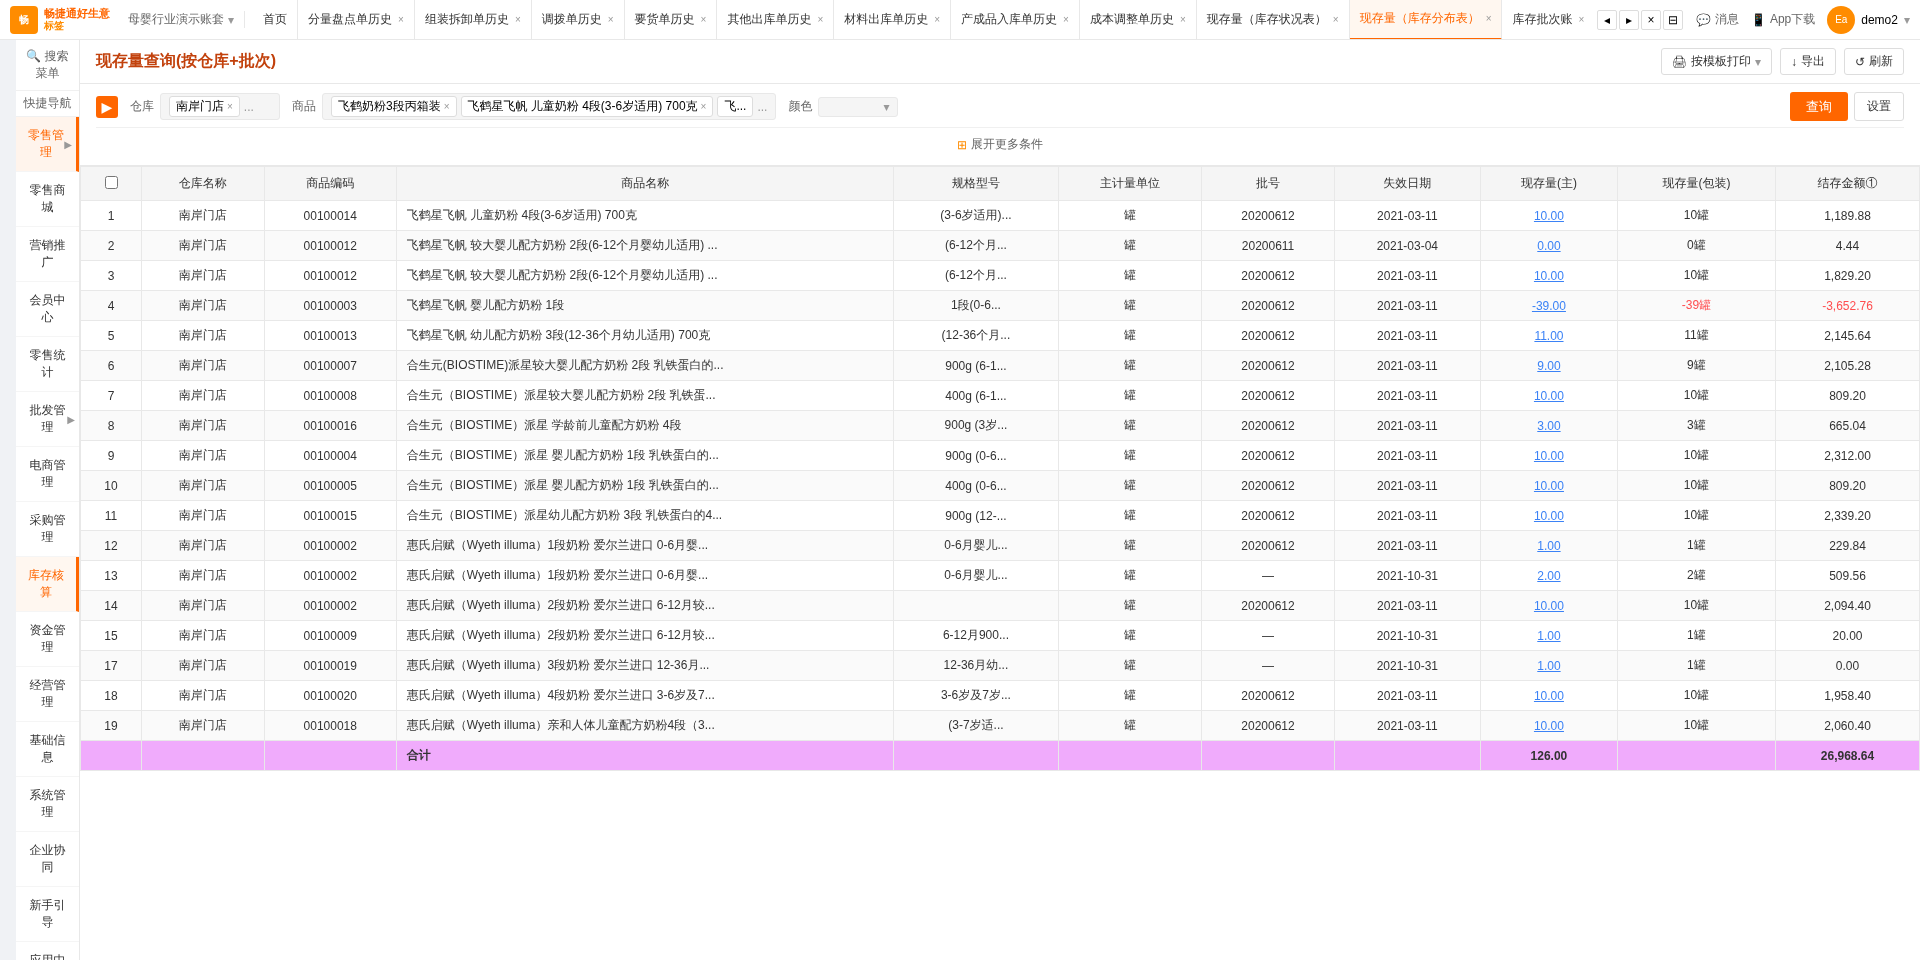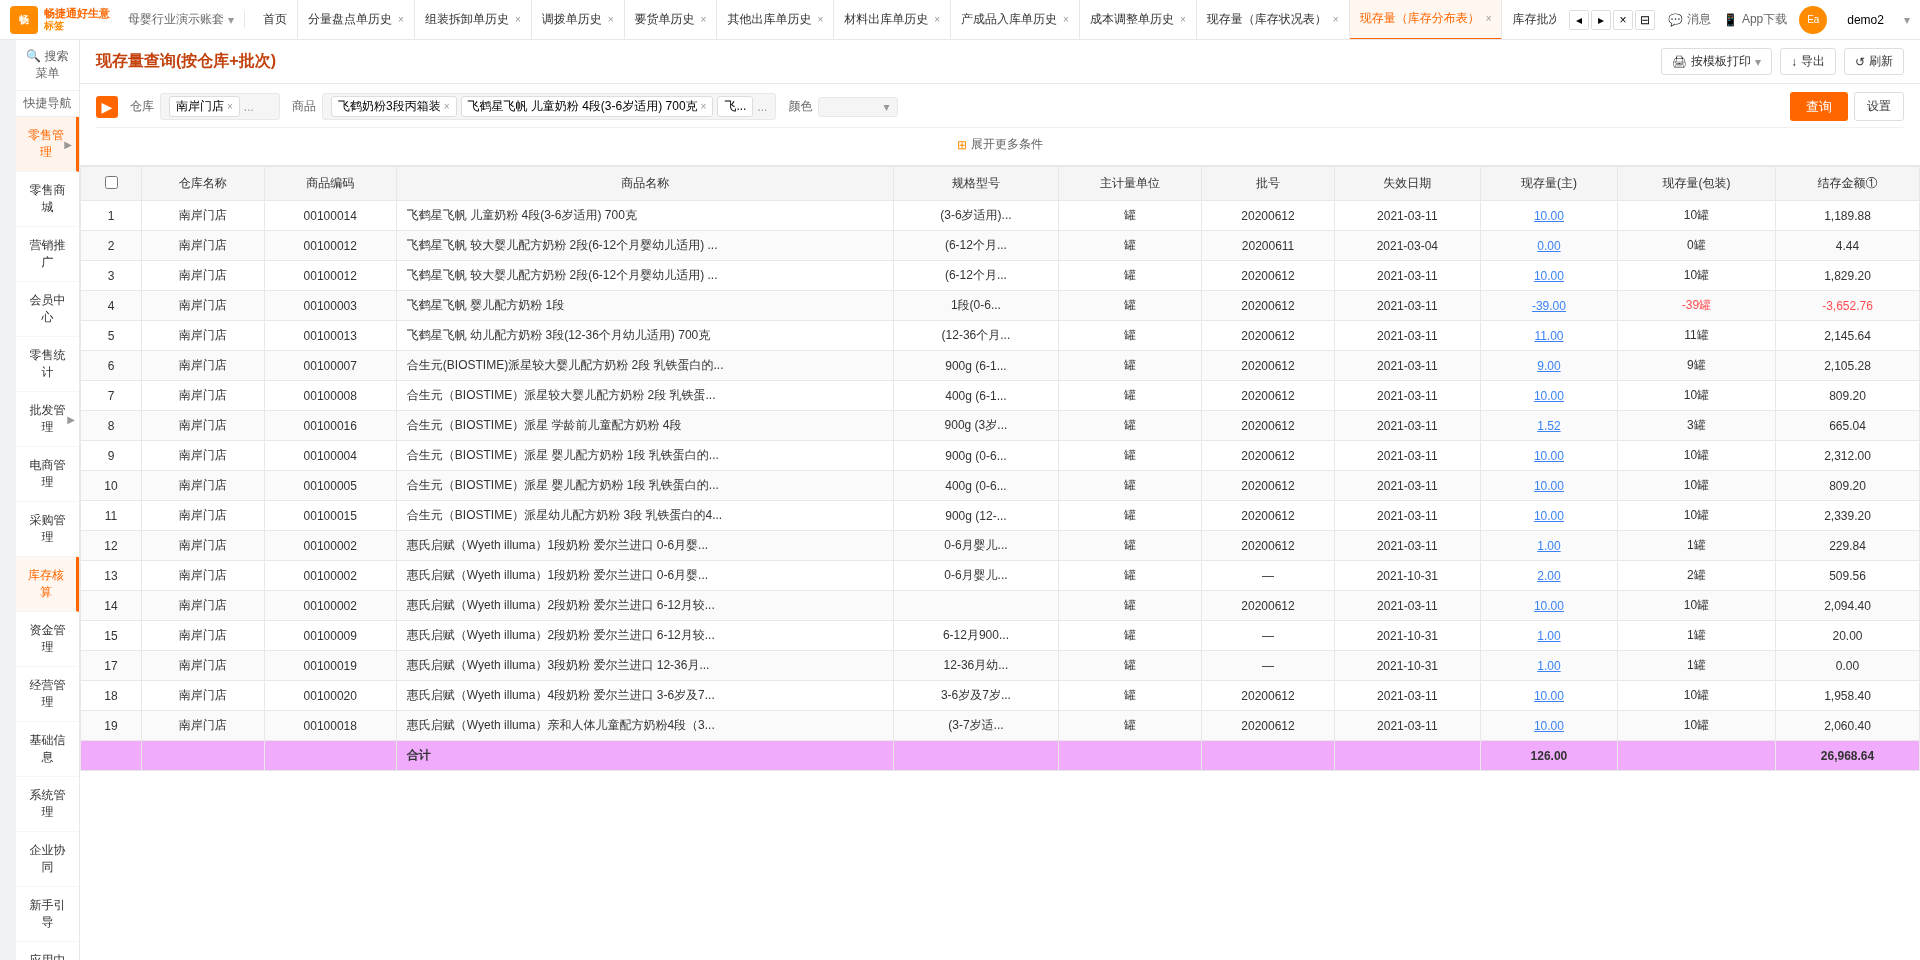--- a/index.html
+++ b/index.html
@@ -10,21 +10,21 @@
     .logo-area { display: flex; align-items: center; gap: 6px; min-width: 80px; color: #ff8c00; font-weight: bold; font-size: 13px; }
     .logo-icon { width: 28px; height: 28px; background: #ff8c00; border-radius: 4px; display: flex; align-items: center; justify-content: center; color: #fff; font-size: 11px; }
     .tab-item { padding: 0 10px; height: 40px; display: flex; align-items: center; gap: 4px; border-right: 1px solid #e8e8e8; cursor: pointer; white-space: nowrap; color: #333; font-size: 12px; }
     .tab-item.active { background: #fff7f0; color: #ff6600; border-bottom: 2px solid #ff6600; }
     .tab-close { color: #999; font-size: 10px; cursor: pointer; margin-left: 2px; }
     .tab-nav { display: flex; align-items: center; gap: 2px; padding: 0 5px; }
     .tab-nav-btn { width: 20px; height: 20px; border: 1px solid #ddd; border-radius: 2px; cursor: pointer; display: flex; align-items: center; justify-content: center; background: #fff; }
 
     .top-right { display: flex; align-items: center; gap: 12px; margin-left: auto; }
     .msg-btn, .app-btn { display: flex; align-items: center; gap: 4px; color: #666; cursor: pointer; }
-    .user-area { display: flex; align-items: center; gap: 20px; cursor: pointer; }
+    .user-area { display: flex; align-items: center; gap: 6px; cursor: pointer; }
     .avatar { width: 28px; height: 28px; border-radius: 50%; background: #ff8c00; display: flex; align-items: center; justify-content: center; color: #fff; font-size: 11px; }
 
     
     .main-layout { display: flex; height: calc(100vh - 40px); }
 
     
     .sidebar { width: 64px; background: #fff; border-right: 1px solid #e8e8e8; display: flex; flex-direction: column; overflow-y: auto; margin-left: 16px; }
     .sidebar-search { padding: 8px 6px; font-size: 11px; color: #666; text-align: center; cursor: pointer; border-bottom: 1px solid #f0f0f0; }
     .sidebar-nav { padding: 4px 0; font-size: 11px; color: #666; text-align: center; cursor: pointer; border-bottom: 1px solid #f0f0f0; }
     .sidebar-item { padding: 10px 12px; font-size: 12px; color: #333; text-align: center; cursor: pointer; border-bottom: 1px solid #f5f5f5; position: relative; }
@@ -429,21 +429,21 @@
   </tr>
               <tr>
     <td>8</td>
     <td>南岸门店</td>
     <td>00100016</td>
     <td class="text-left" style="max-width:280px;overflow:hidden;text-overflow:ellipsis;">合生元（BIOSTIME）派星 学龄前儿童配方奶粉 4段</td>
     <td>900g (3岁...</td>
     <td>罐</td>
     <td>20200612</td>
     <td>2021-03-11</td>
-    <td class="link-val">1.52</td>
+    <td class="link-val">3.00</td>
     <td class="">3罐</td>
     <td class="">665.04</td>
   </tr>
               <tr>
     <td>9</td>
     <td>南岸门店</td>
     <td>00100004</td>
     <td class="text-left" style="max-width:280px;overflow:hidden;text-overflow:ellipsis;">合生元（BIOSTIME）派星 婴儿配方奶粉 1段 乳铁蛋白的...</td>
     <td>900g (0-6...</td>
     <td>罐</td>

